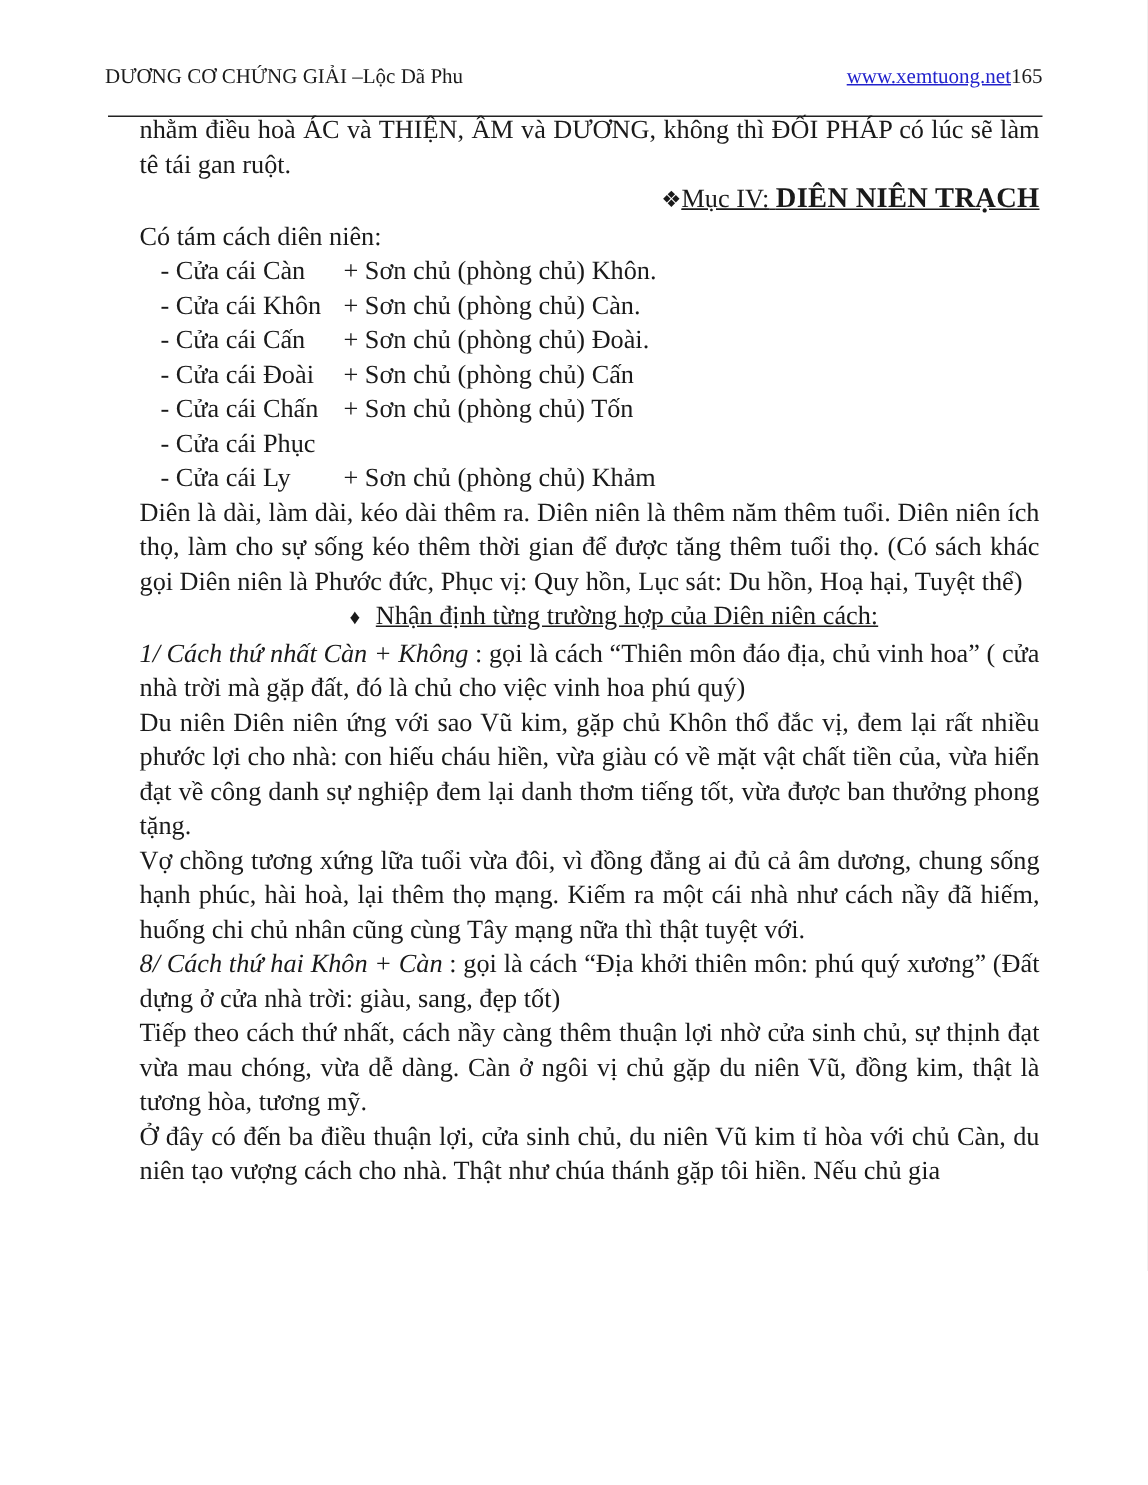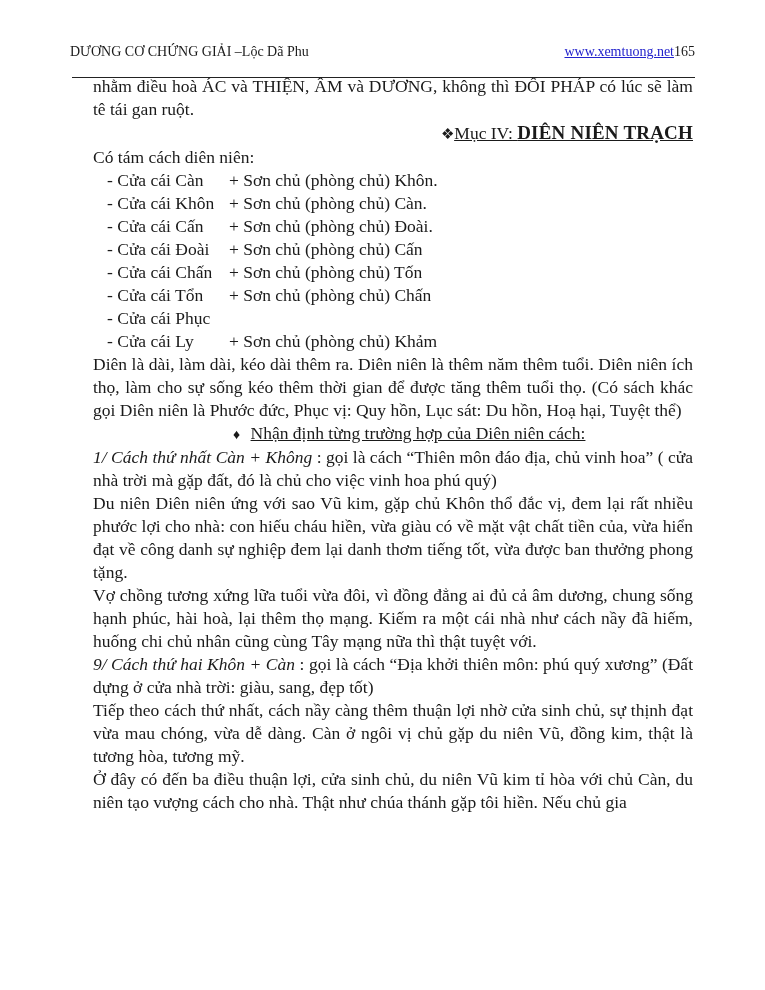--- a/index.html
+++ b/index.html
@@ -80,41 +80,37 @@
     </div>
     <div class="dl-row">
       <span class="dl-door">- Cửa cái Đoài</span>
       <span class="dl-master">+ Sơn chủ (phòng chủ) Cấn</span>
     </div>
     <div class="dl-row">
       <span class="dl-door">- Cửa cái Chấn</span>
       <span class="dl-master">+ Sơn chủ (phòng chủ) Tốn</span>
     </div>
     <div class="dl-row">
-      <span class="dl-door">- Cửa cái Tổn</span>
-      <span class="dl-master">+ Sơn chủ (phòng chủ) Chấn</span>
-    </div>
-    <div class="dl-row">
       <span class="dl-door">- Cửa cái Phục</span>
     </div>
     <div class="dl-row">
       <span class="dl-door">- Cửa cái Ly</span>
       <span class="dl-master">+ Sơn chủ (phòng chủ) Khảm</span>
     </div>
 
     <p>Diên là dài, làm dài, kéo dài thêm ra. Diên niên là thêm năm thêm tuổi. Diên niên ích thọ, làm cho sự sống kéo thêm thời gian để được tăng thêm tuổi thọ. (Có sách khác gọi Diên niên là Phước đức, Phục vị: Quy hồn, Lục sát: Du hồn, Hoạ hại, Tuyệt thể)</p>
 
     <p class="sub-head">
       <span class="bullet">♦</span><span class="sub-title">Nhận định từng trường hợp của Diên niên cách:</span>
     </p>
 
     <p><span class="lead-italic">1/ Cách thứ nhất Càn + Không</span><span> : gọi là cách “Thiên môn đáo địa, chủ vinh hoa” ( cửa nhà trời mà gặp đất, đó là chủ cho việc vinh hoa phú quý)</span></p>
 
     <p>Du niên Diên niên ứng với sao Vũ kim, gặp chủ Khôn thổ đắc vị, đem lại rất nhiều phước lợi cho nhà: con hiếu cháu hiền, vừa giàu có về mặt vật chất tiền của, vừa hiển đạt về công danh sự nghiệp đem lại danh thơm tiếng tốt, vừa được ban thưởng phong tặng.</p>
     <p>Vợ chồng tương xứng lữa tuổi vừa đôi, vì đồng đẳng ai đủ cả âm dương, chung sống hạnh phúc, hài hoà, lại thêm thọ mạng. Kiếm ra một cái nhà như cách nầy đã hiếm, huống chi chủ nhân cũng cùng Tây mạng nữa thì thật tuyệt với.</p>
 
-    <p><span class="lead-italic">9/ Cách thứ hai Khôn + Càn</span><span> : gọi là cách “Địa khởi thiên môn: phú quý xương” (Đất dựng ở cửa nhà trời: giàu, sang, đẹp tốt)</span></p>
+    <p><span class="lead-italic">8/ Cách thứ hai Khôn + Càn</span><span> : gọi là cách “Địa khởi thiên môn: phú quý xương” (Đất dựng ở cửa nhà trời: giàu, sang, đẹp tốt)</span></p>
 
     <p>Tiếp theo cách thứ nhất, cách nầy càng thêm thuận lợi nhờ cửa sinh chủ, sự thịnh đạt vừa mau chóng, vừa dễ dàng. Càn ở ngôi vị chủ gặp du niên Vũ, đồng kim, thật là tương hòa, tương mỹ.</p>
     <p>Ở đây có đến ba điều thuận lợi, cửa sinh chủ, du niên Vũ kim tỉ hòa với chủ Càn, du niên tạo vượng cách cho nhà. Thật như chúa thánh gặp tôi hiền. Nếu chủ gia</p>
 
   </div>
 </div>
 
 </body></html>

